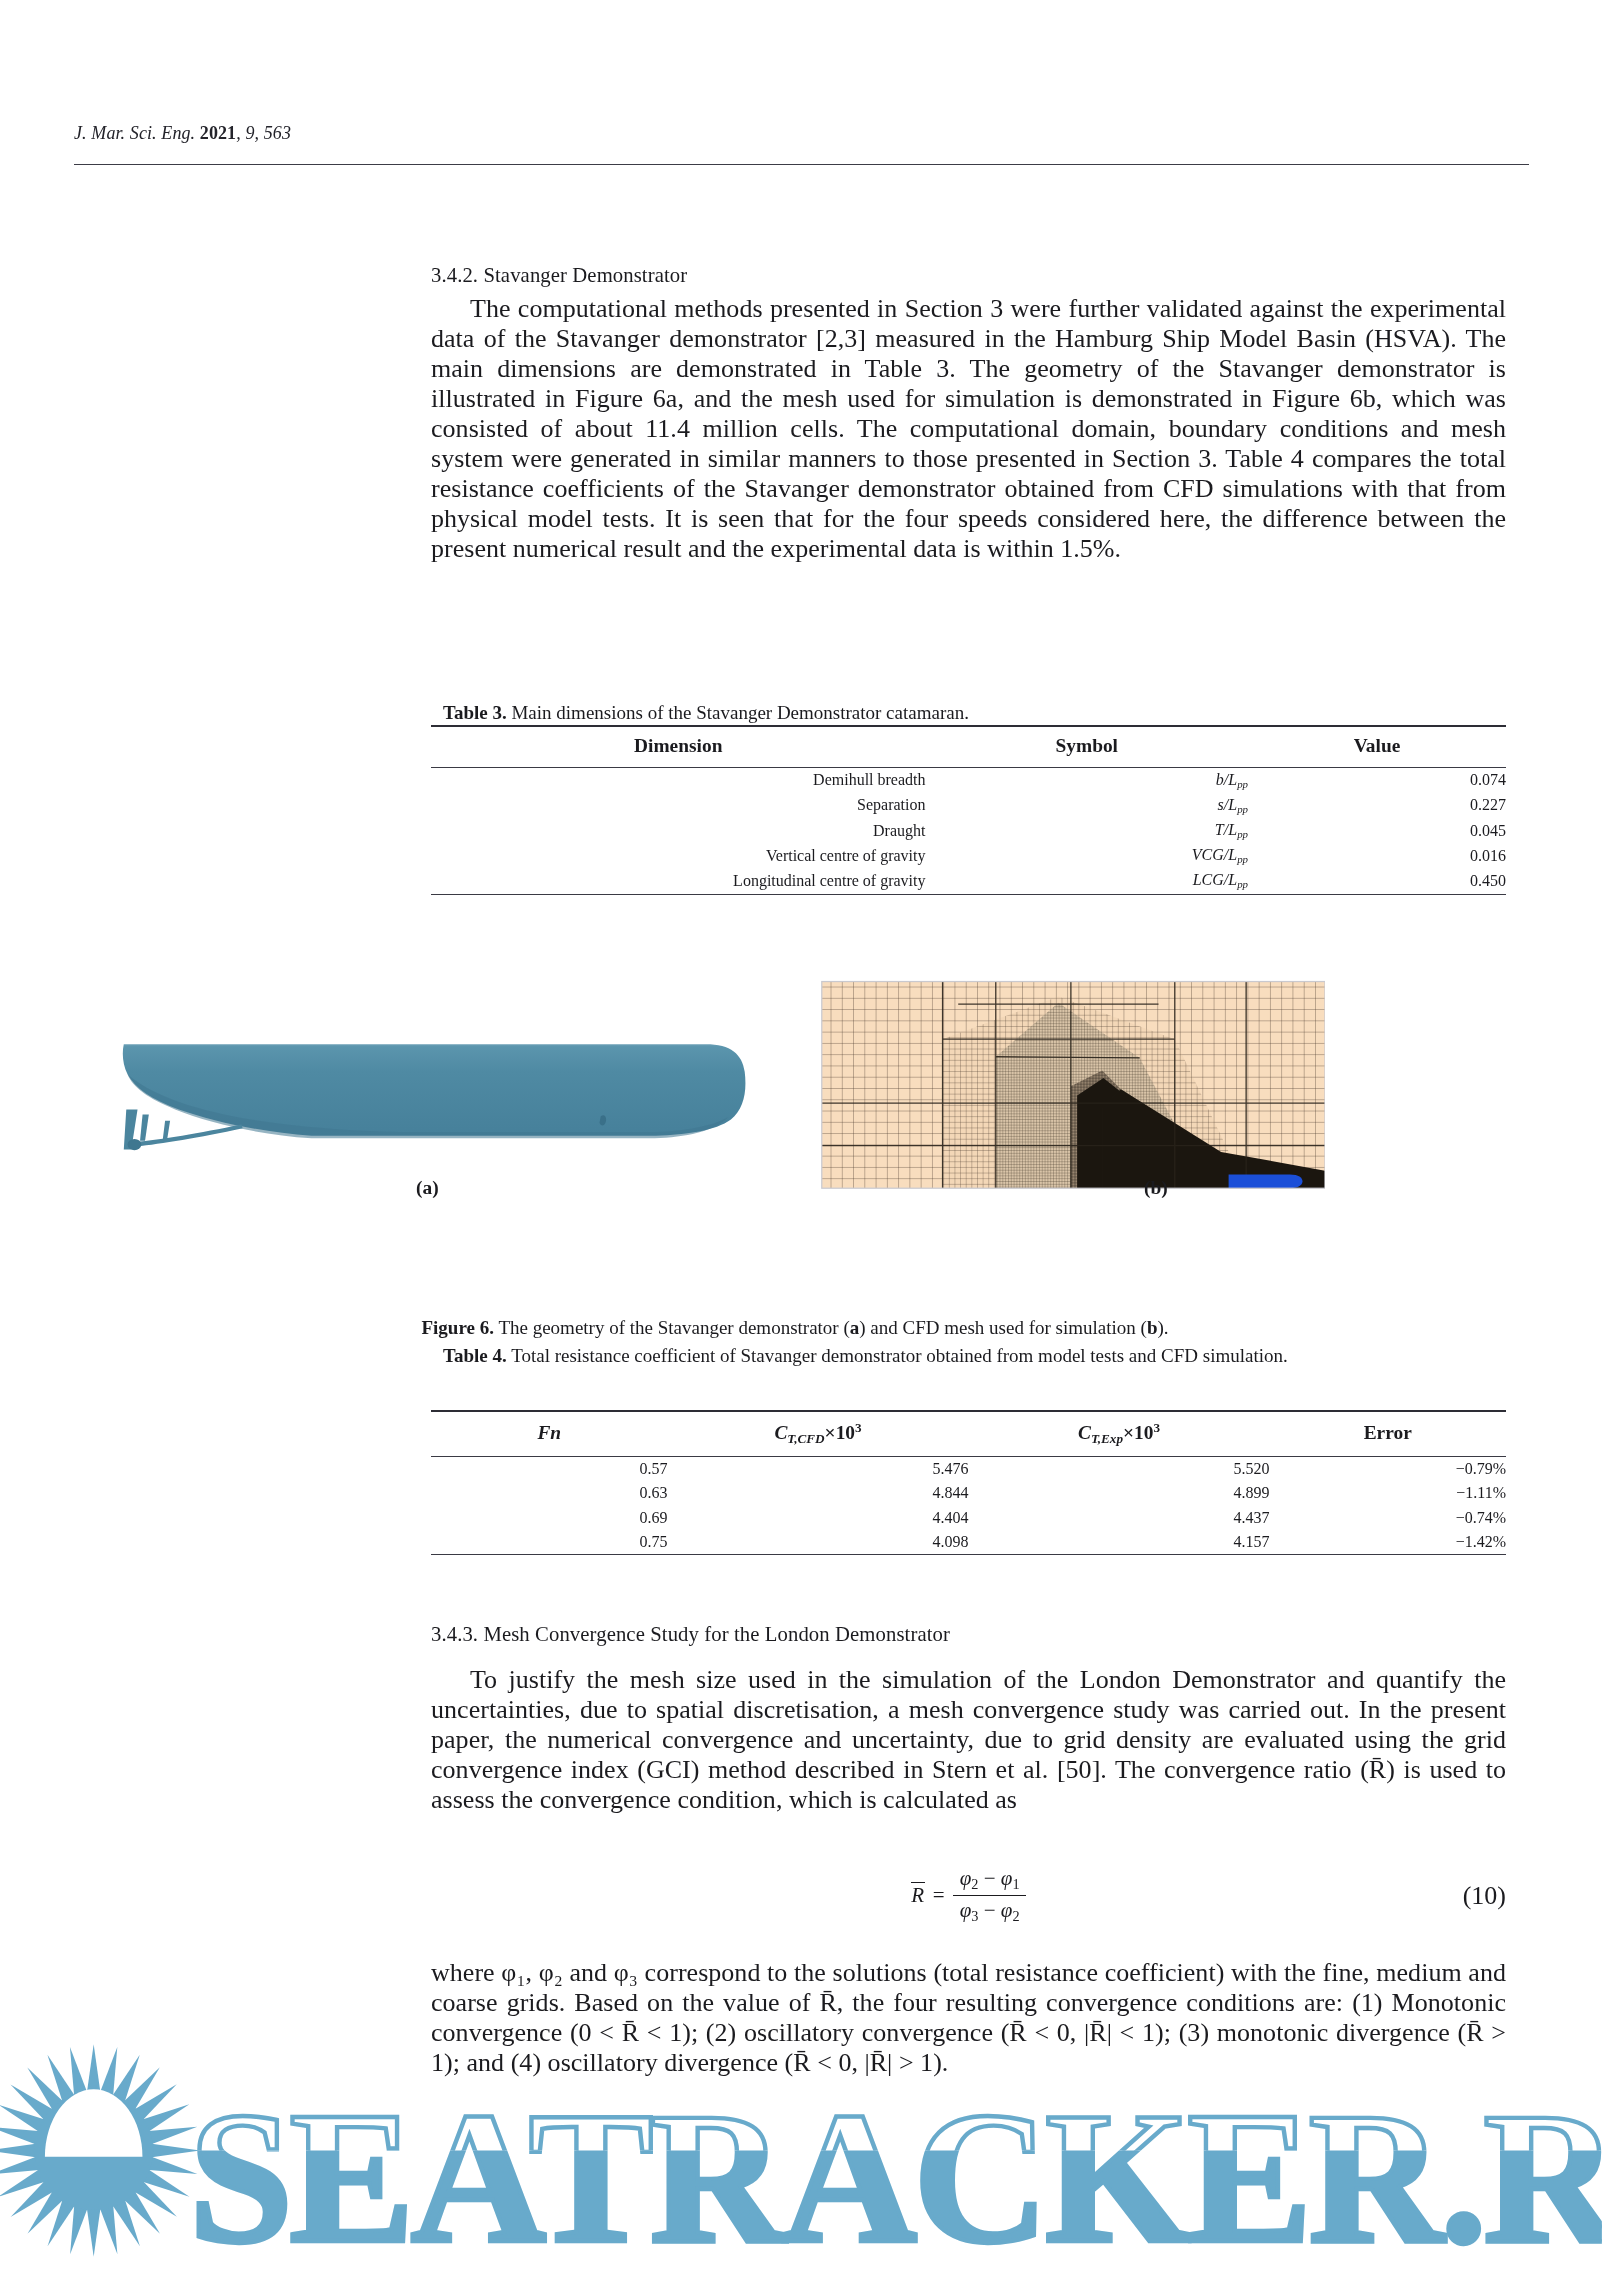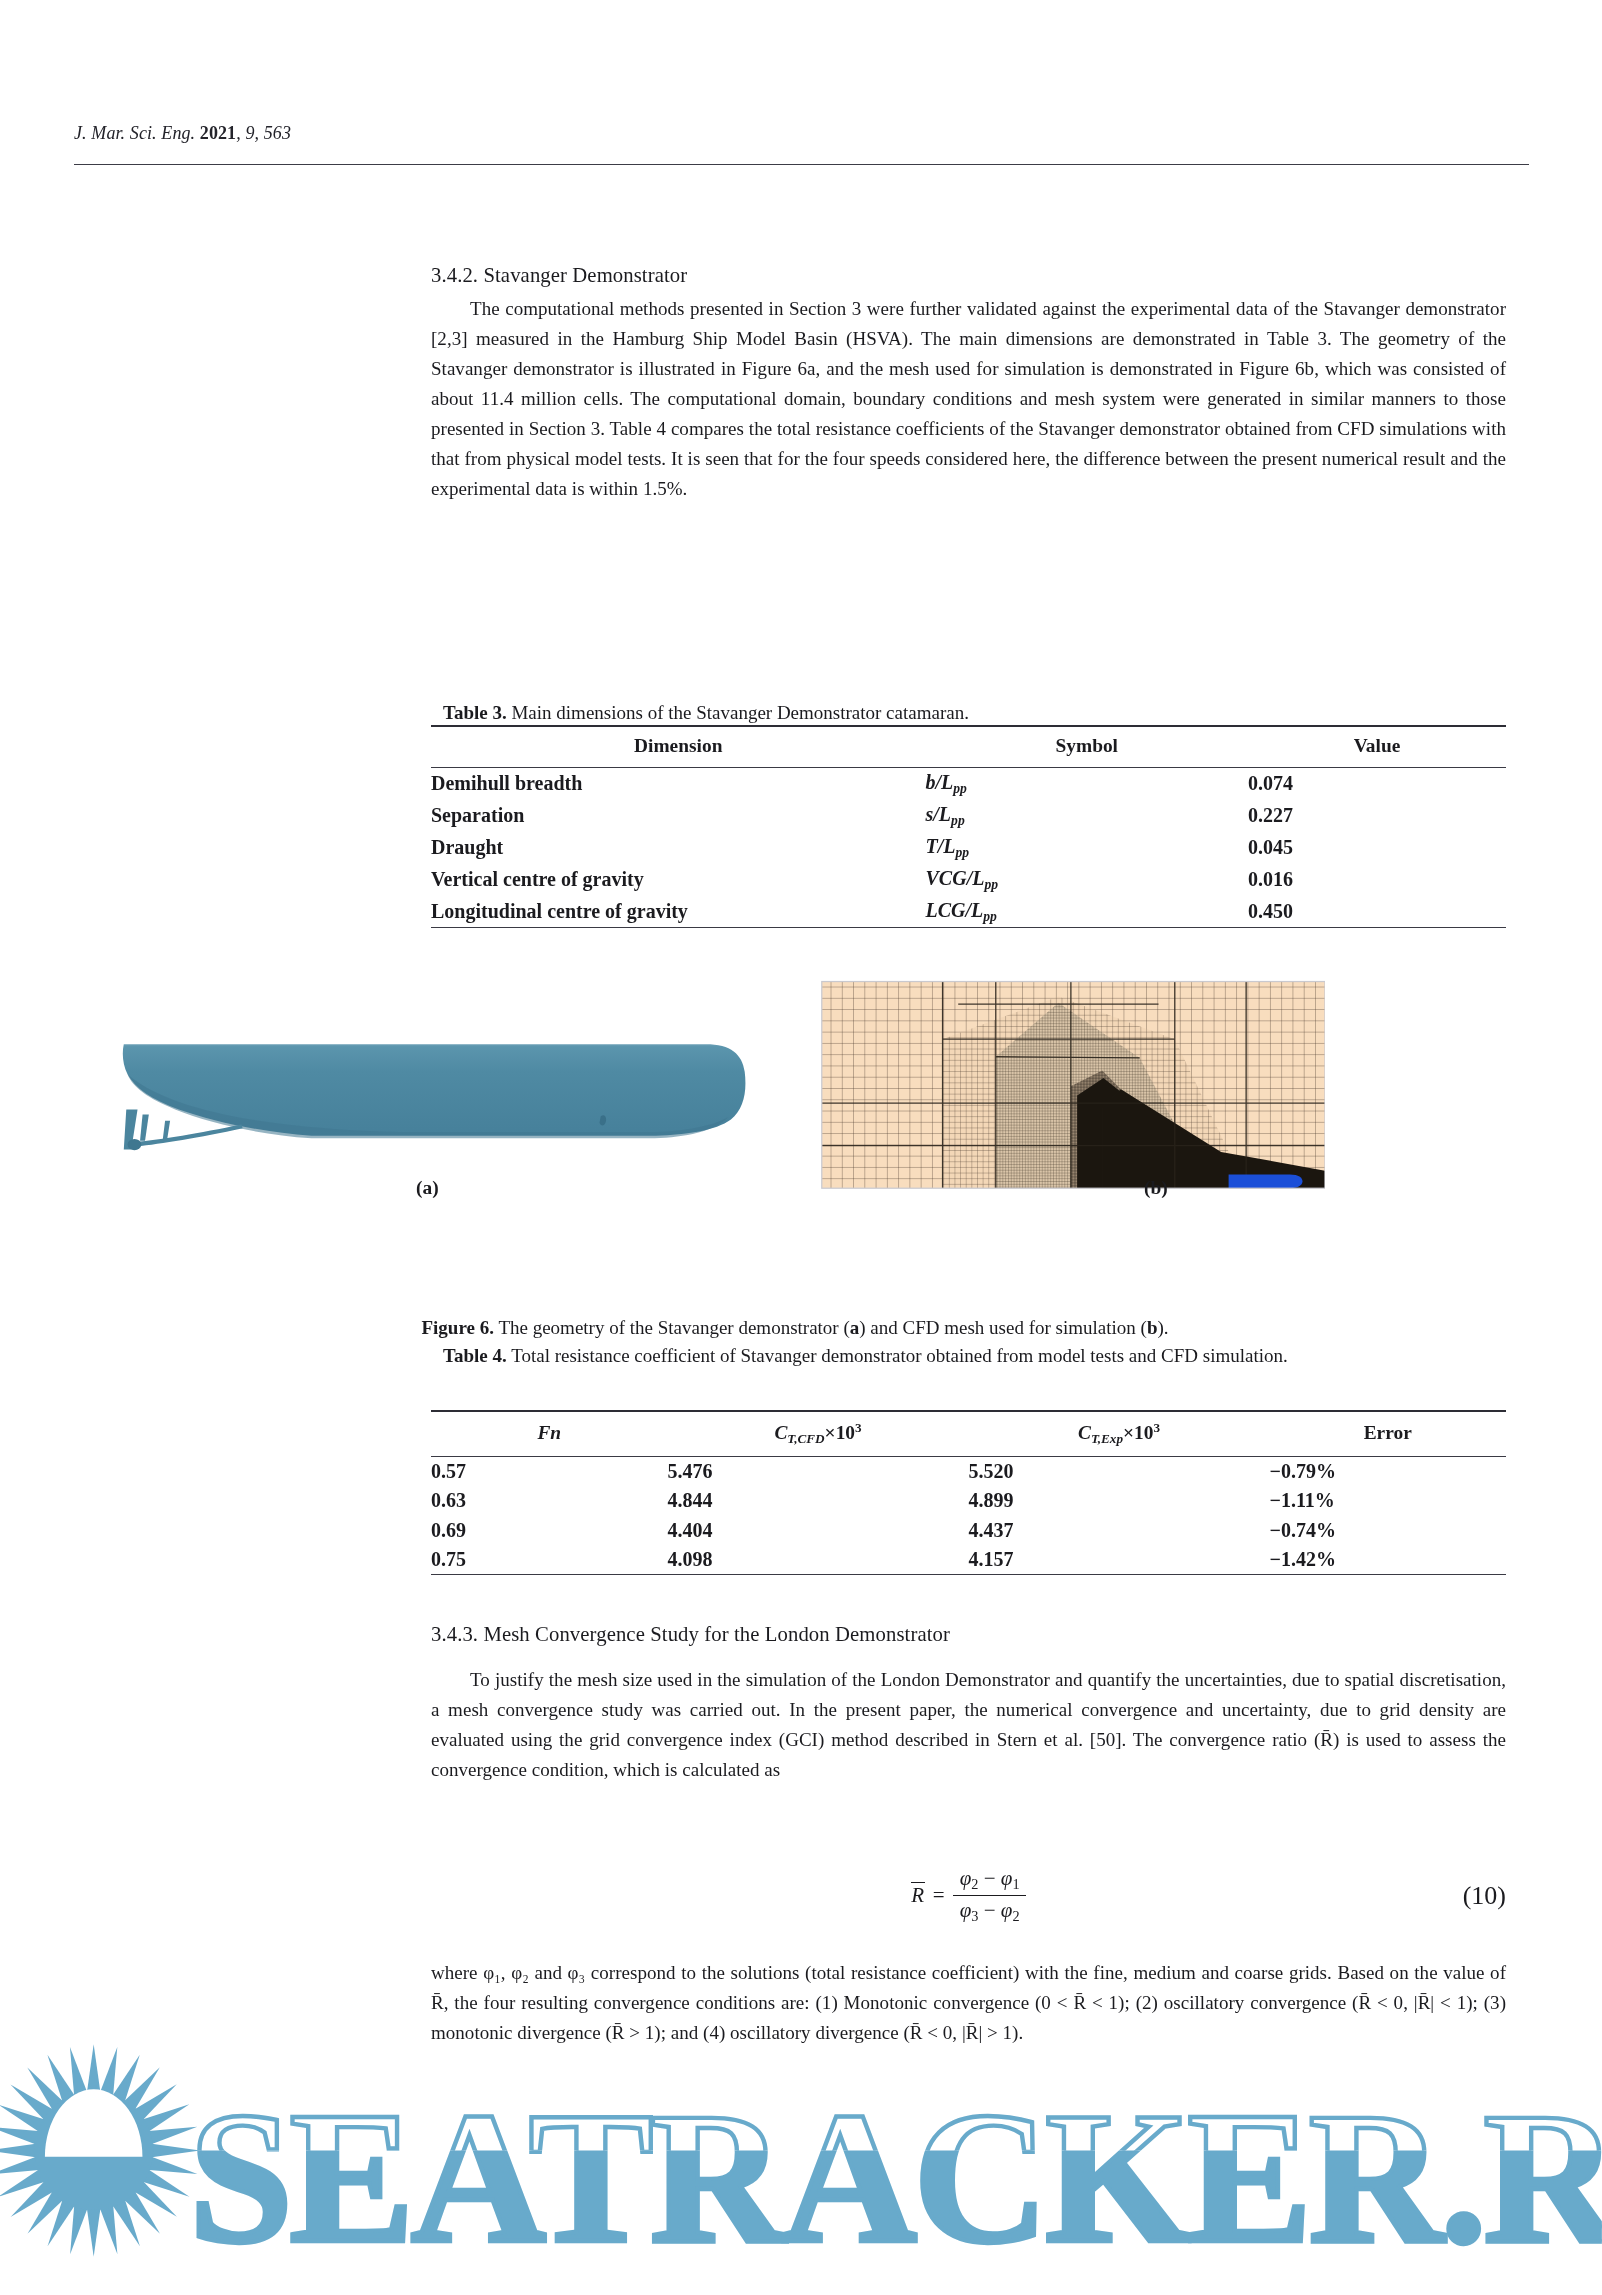--- a/index.html
+++ b/index.html
@@ -52,21 +52,21 @@
 
   h3.section {
     font-size: 20.7px;
     font-weight: normal;
     margin: 0;
     line-height: 1.28;
     letter-spacing: 0.1px;
   }
 
   p.body {
-    font-size: 19px;
+    font-size: 26px;
     line-height: 30px;
     margin: 0;
     text-align: justify;
     text-justify: inter-word;
     hyphens: manual;
     letter-spacing: 0.03px;
   }
   p.body.indent { text-indent: 39px; }
 
   
@@ -85,23 +85,22 @@
     margin: 0;
   }
   table.data th {
     font-weight: bold;
     font-size: 19.4px;
     padding: 7.5px 0 10px 0;
     text-align: center;
   }
   table.data td {
     padding: 3.1px 0 3.1px 0;
-    text-align: left;
-    font-size: 20px;
-    font-weight: bold;
+    text-align: right;
+    font-size: 16px;
   }
   .rule-top  { border-top: 2.5px solid #2d2d35; }
   .rule-bot  { border-bottom: 1.3px solid #3a3a44; }
 
   .mathi { font-style: italic; font-family: "Liberation Serif", serif; }
   sub.s { font-size: 0.68em; font-style: italic; vertical-align: -0.28em; }
   sup.s { font-size: 0.68em; vertical-align: 0.52em; font-style: normal; }
 
   
   .fig-row {

